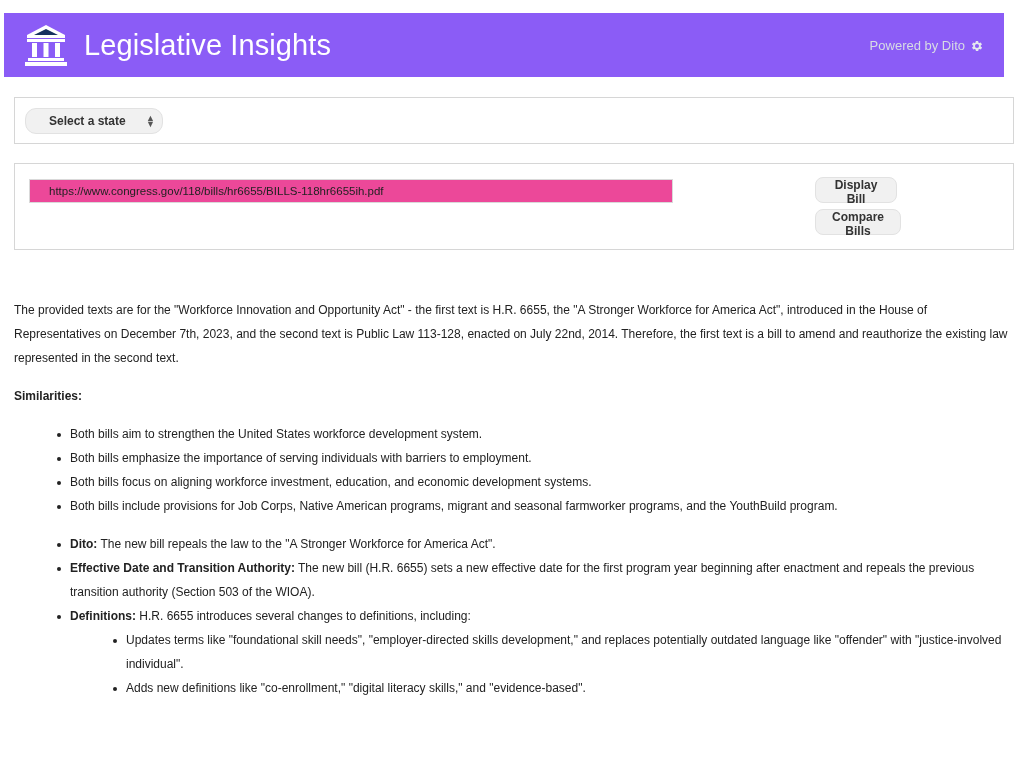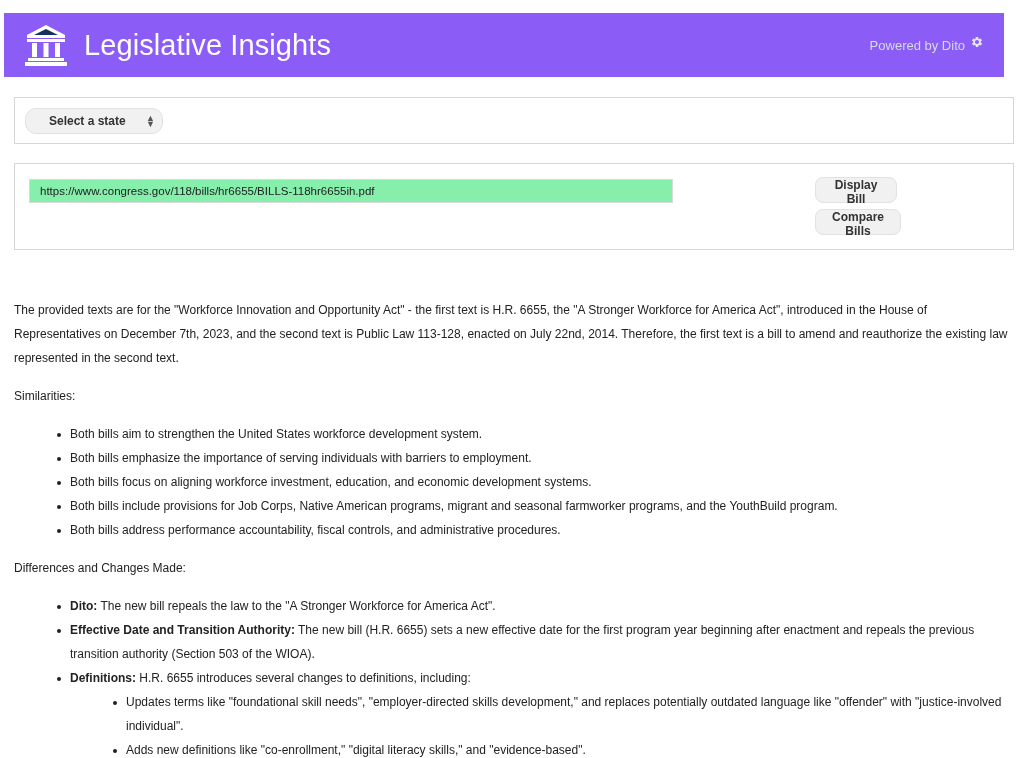--- a/index.html
+++ b/index.html
@@ -11,63 +11,63 @@
   }
   .header {
     position: absolute; left: 4px; top: 13px; width: 1000px; height: 64px;
     background: #8b5cf6;
     display: flex; align-items: center; justify-content: space-between;
     padding: 0 20px 0 20px;
   }
   .brand { display: flex; align-items: center; }
   .brand-icon { width: 44px; height: 44px; margin-right: 16px; }
   .brand-title { color: #ffffff; font-size: 29px; font-weight: normal; letter-spacing: 0.1px; }
-  .powered { display: flex; align-items: center; color: #d7dbe4; font-size: 13px; }
+  .powered { display: flex; align-items: flex-end; color: #d7dbe4; font-size: 13px; }
   .gear { width: 14px; height: 14px; margin-left: 5px; margin-top: -6px; }
 
   .card {
     position: absolute; left: 14px; width: 1000px;
     background: #ffffff; border: 1px solid #d6d6d6;
   }
   .card-state { top: 97px; height: 47px; }
   .card-urls { top: 163px; height: 87px; }
 
   .select {
     position: absolute; left: 10px; top: 10px; width: 138px; height: 26px;
     background: #f1f1f1; border: 1px solid #e2e2e2; border-radius: 11px;
     font-size: 12px; font-weight: bold; color: #333333;
     display: flex; align-items: center; padding-left: 23px;
     cursor: pointer;
   }
   .select .arrows { position: absolute; right: 7px; top: 6px; font-size: 9px; color: #555; line-height: 6px; text-align: center; }
 
   .url-input {
     position: absolute; left: 14px; width: 644px; height: 24px;
-    border: 1px solid #d9d9d9; background: #86efac;
+    border: 1px solid #d9d9d9; background: #ec4899;
     font-family: "Liberation Sans", sans-serif; font-size: 11.5px; color: #222;
-    padding: 0 10px; outline: none;
+    padding: 0 19px; outline: none;
   }
   .url-1 { top: 15px; }
   .url-2 { top: 46px; }
   .btn {
     position: absolute; height: 26px;
     background: #f1f1f1; border: 1px solid #e2e2e2; border-radius: 8px;
     font-family: "Liberation Sans", sans-serif; font-size: 12px; font-weight: bold; color: #333;
     padding: 0 8px; cursor: pointer;
   }
   .btn-display { left: 800px; top: 13px; width: 82px; }
   .btn-compare { left: 800px; top: 45px; width: 86px; }
 
   .content {
     position: absolute; left: 14px; top: 262px; width: 1000px;
     font-size: 12px; line-height: 24px; color: #222222; margin-top: 36px;
   }
   .content p { margin: 0; }
   .intro { margin-bottom: 14px !important; }
-  .section-heading { font-weight: normal; margin: 0 0 14px 0 !important; }
+  .section-heading { font-weight: bold; margin: 0 0 14px 0 !important; }
   ul { margin: 0; padding: 0 0 0 56px; list-style: none; }
   ul li { position: relative; }
   ul li::before {
     content: ""; position: absolute; left: -13px; top: 11px;
     width: 4px; height: 4px; border-radius: 50%; background: #222;
   }
   ul.sim { margin-bottom: 14px; }
   ul.sub { padding-left: 56px; }
   b { font-weight: bold; }
 </style>
@@ -111,24 +111,22 @@
 
 <main class="content">
   <p class="intro">The provided texts are for the "Workforce Innovation and Opportunity Act" - the first text is H.R. 6655, the "A Stronger Workforce for America Act", introduced in the House of Representatives on December 7th, 2023, and the second text is Public Law 113-128, enacted on July 22nd, 2014. Therefore, the first text is a bill to amend and reauthorize the existing law represented in the second text.</p>
 
   <p class="section-heading">Similarities:</p>
   <ul class="sim">
     <li>Both bills aim to strengthen the United States workforce development system.</li>
     <li>Both bills emphasize the importance of serving individuals with barriers to employment.</li>
     <li>Both bills focus on aligning workforce investment, education, and economic development systems.</li>
     <li>Both bills include provisions for Job Corps, Native American programs, migrant and seasonal farmworker programs, and the YouthBuild program.</li>
-    <li>Both bills address performance accountability, fiscal controls, and administrative procedures.</li>
   </ul>
 
-  <p class="section-heading">Differences and Changes Made:</p>
   <ul class="diff">
     <li><b>Dito:</b><span> The new bill repeals the law to the "A Stronger Workforce for America Act".</span></li>
     <li><b>Effective Date and Transition Authority:</b><span> The new bill (H.R. 6655) sets a new effective date for the first program year beginning after enactment and repeals the previous transition authority (Section 503 of the WIOA).</span></li>
     <li><b>Definitions:</b><span> H.R. 6655 introduces several changes to definitions, including:</span>
       <ul class="sub">
         <li>Updates terms like "foundational skill needs", "employer-directed skills development," and replaces potentially outdated language like "offender" with "justice-involved individual".</li>
         <li>Adds new definitions like "co-enrollment," "digital literacy skills," and "evidence-based".</li>
       </ul>
     </li>
   </ul>

